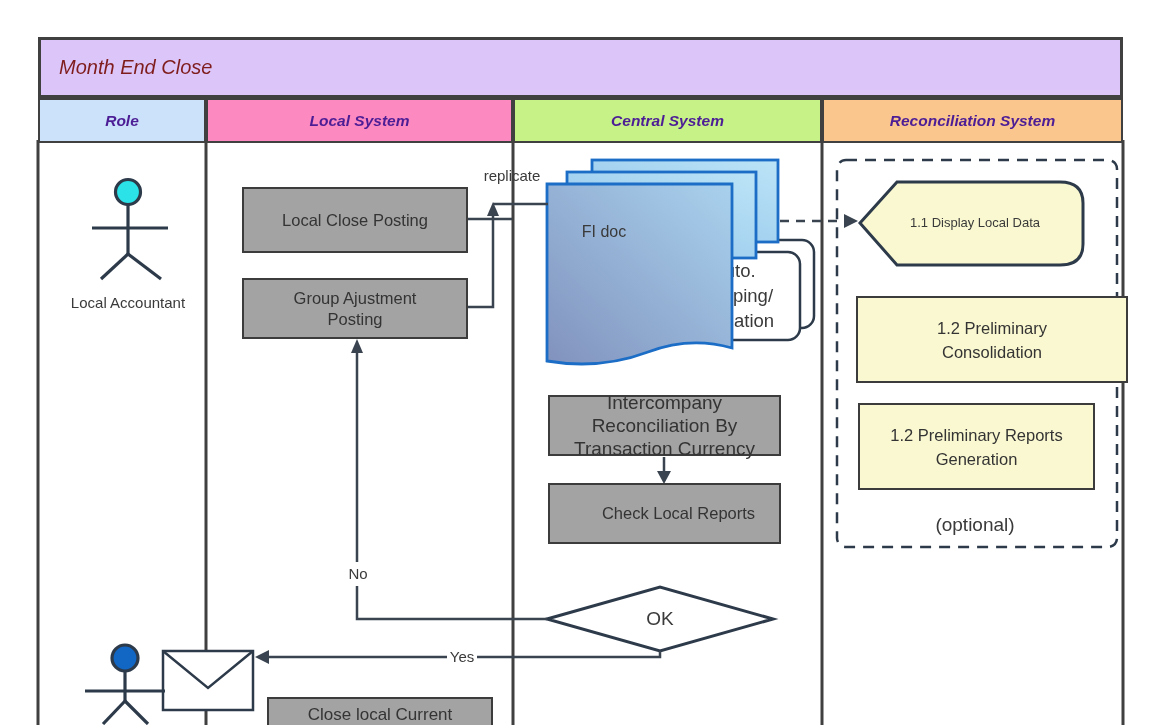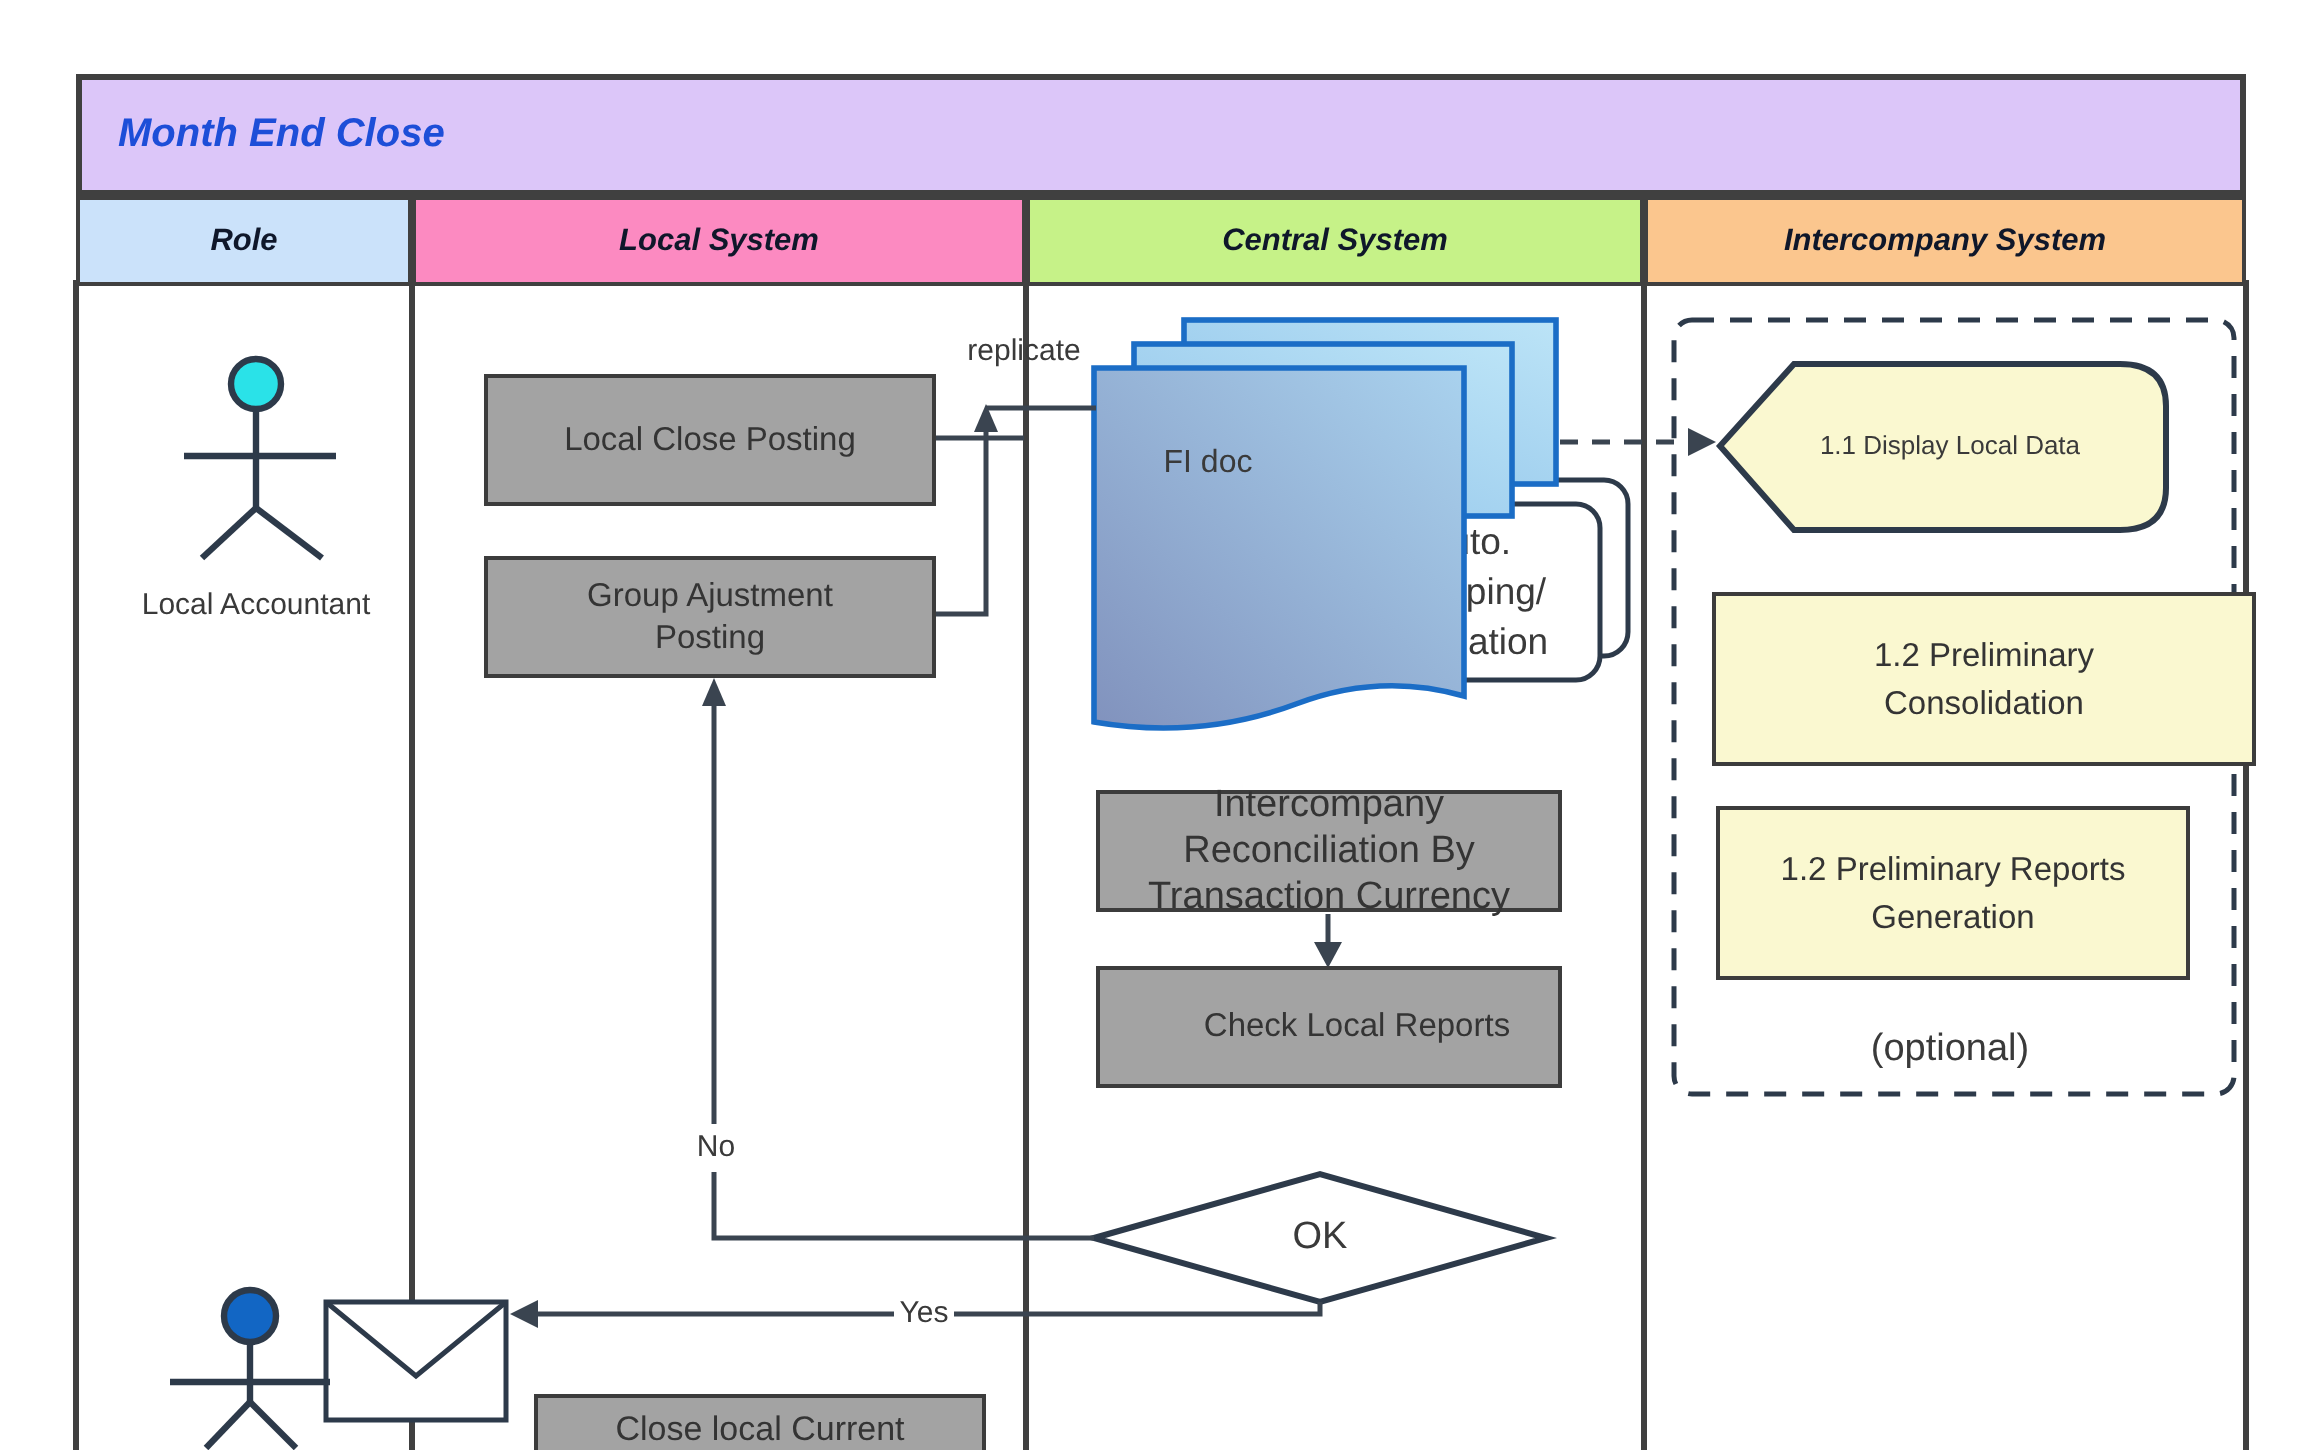--- a/index.html
+++ b/index.html
@@ -3,25 +3,25 @@
 <meta charset="utf-8">
 <style>
   html,body{margin:0;padding:0;background:#fff;}
   #canvas{
     position:relative;width:1161px;height:725px;overflow:hidden;background:#fff;
     font-family:"Liberation Sans",sans-serif;color:#3a3a3a;
   }
   .abs{position:absolute;box-sizing:border-box;}
   .cell{
     border:2.5px solid #404040;display:flex;align-items:center;justify-content:center;
-    font-weight:bold;font-style:italic;font-size:15.5px;color:#0f172a;
+    font-weight:bold;font-style:italic;font-size:15.5px;color:#4c1d95;
   }
   .titlebar{
     border:3px solid #404040;display:flex;align-items:center;
-    font-weight:bold;font-style:italic;font-size:20px;color:#1d4ed8;padding-left:18px;
+    font-weight:normal;font-style:italic;font-size:20px;color:#7f1d1d;padding-left:18px;
   }
   .node{
     border:2.5px solid #3c3c3c;display:flex;align-items:center;justify-content:center;
     text-align:center;font-size:16.5px;line-height:21px;color:#343434;
   }
   .cyan{background:#a3a3a3;}
   .yellow{background:#faf8d0;}
   .lbl{
     display:flex;align-items:center;justify-content:center;text-align:center;
     font-size:15px;color:#3a3a3a;line-height:24px;
@@ -117,21 +117,21 @@
   <div class="abs cell" style="left:38px;top:98px;width:168px;height:45px;background:#cbe2fa;">
     <span>Role</span>
   </div>
   <div class="abs cell" style="left:206px;top:98px;width:307px;height:45px;background:#fc8ac1;">
     <span>Local System</span>
   </div>
   <div class="abs cell" style="left:513px;top:98px;width:309px;height:45px;background:#c6f288;">
     <span>Central System</span>
   </div>
   <div class="abs cell" style="left:822px;top:98px;width:301px;height:45px;background:#fbc68e;">
-    <span>Intercompany System</span>
+    <span>Reconciliation System</span>
   </div>
 
   <div class="abs node cyan" style="left:242px;top:187px;width:226px;height:66px;">
     <span>Local Close Posting</span>
   </div>
 
   <div class="abs node cyan" style="left:242px;top:278px;width:226px;height:61px;">
     <span style="width:150px;">Group Ajustment Posting</span>
   </div>
 

